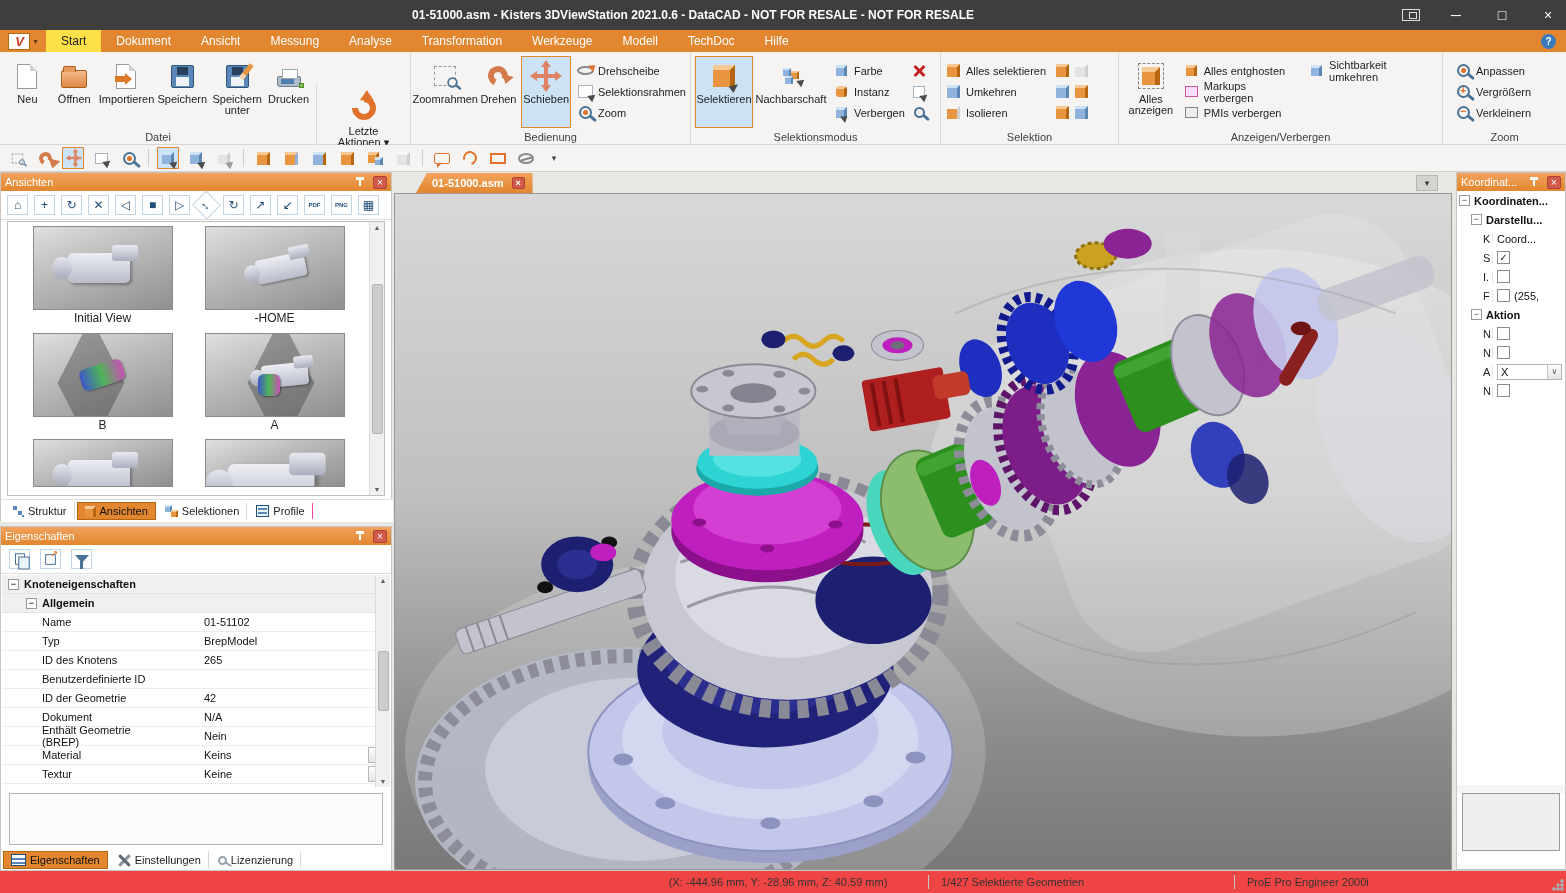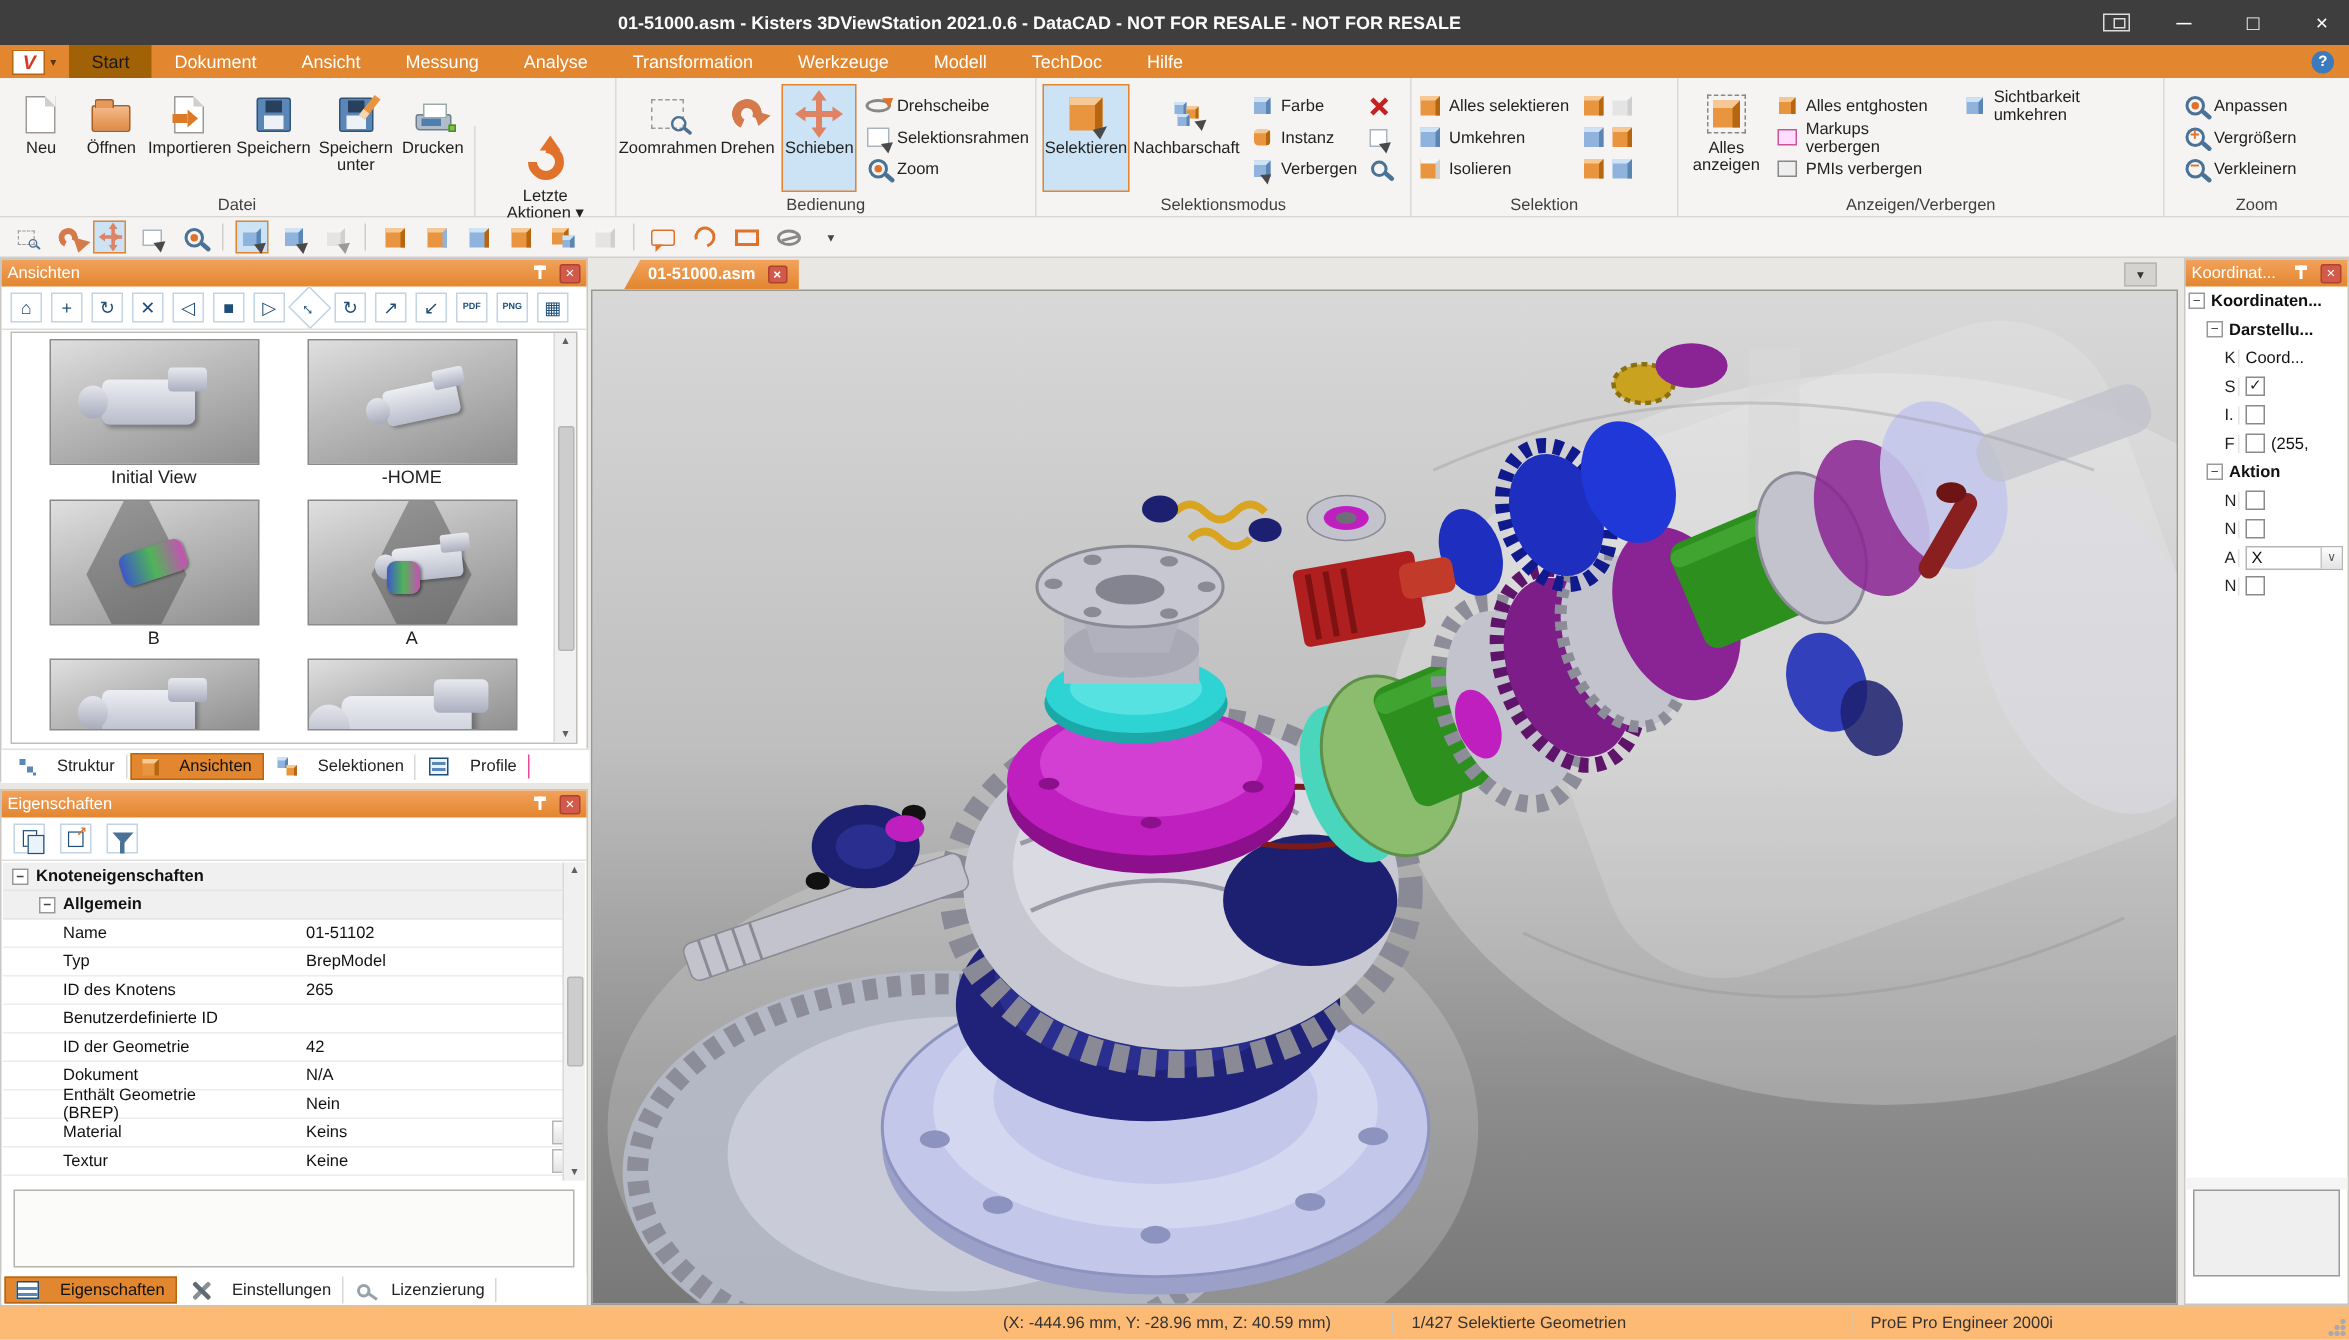--- a/index.html
+++ b/index.html
@@ -12,21 +12,21 @@
   .wbtn { color:#fff; font-size:14px; width:20px; text-align:center; cursor:default; }
   .winicon { width:18px; height:12px; border:1px solid #ddd; position:relative; background:#3E3E3E;}
   .winicon::after{content:"";position:absolute;right:2px;top:2px;width:6px;height:5px;border:1px solid #ddd;}
 
   
   #menubar { position:absolute; left:0; top:30px; width:1566px; height:22px; background:#E2862F; display:flex; align-items:stretch; }
   #logo { width:46px; display:flex; align-items:center; justify-content:center; gap:3px; }
   #logo .vbox { background:#fff; border:1px solid #B5660F; width:22px; height:17px; display:flex; align-items:center; justify-content:center; font-weight:bold; font-style:italic; color:#D43A1E; font-size:13px; }
   #logo .caret { color:#5a3510; font-size:8px; }
   .mtab { padding:0 15px; display:flex; align-items:center; color:#fff; font-size:12px; cursor:default; }
-  .mtab.active { background:#a16207; color:#1a1a1a; }
+  .mtab.active { background:#fde047; color:#1a1a1a; }
   #menuhelp { margin-left:auto; margin-right:10px; align-self:center; width:15px; height:15px; border-radius:50%; background:#3A7ABD; color:#fff; font-size:10px; font-weight:bold; display:flex; align-items:center; justify-content:center; }
 
   
   #ribbon { position:absolute; left:0; top:52px; width:1566px; height:93px; background:#F5F4F2; border-bottom:1px solid #D8D6D3; display:flex; }
   .rgroup { position:relative; height:100%; padding:4px 4px 16px 4px; display:flex; align-items:flex-start; }
   .rgroup + .rgroup { border-left:1px solid #DCDAD7; }
   .glabel { position:absolute; bottom:1px; left:0; right:0; text-align:center; font-size:11px; color:#3f3f3f; }
   .bigbtn { width:52px; min-width:46px; height:72px; display:flex; flex-direction:column; align-items:center; padding-top:4px; gap:3px; border:1px solid transparent; }
   .bigbtn .blabel { font-size:11px; color:#222; text-align:center; line-height:11px; }
   .bigbtn.sel { background:#CBE3F5; border:1px solid #E2862F; }
@@ -136,21 +136,21 @@
   .tlabel { font-size:12px; color:#222; height:17px; line-height:17px; }
   .gbody { position:absolute; left:34px; top:26px; width:62px; height:30px; background:linear-gradient(#EDEEF3,#B9BCCB); border-radius:5px; box-shadow:2px 2px 3px rgba(0,0,0,.3); }
   .gbody::before { content:""; position:absolute; left:-16px; top:4px; width:20px; height:22px; border-radius:50%; background:linear-gradient(#E4E5EC,#A8ABBC); }
   .gbody::after { content:""; position:absolute; right:-8px; top:-8px; width:26px; height:16px; background:linear-gradient(#E8E9EF,#ABAEBF); border-radius:3px; }
   .diamond { position:absolute; left:22px; top:14px; width:70px; height:70px; background:rgba(70,70,70,.45); transform:rotate(45deg) skew(18deg,18deg); }
   .colorblob { position:absolute; left:46px; top:30px; width:44px; height:22px; border-radius:6px; background:linear-gradient(90deg,#3E57C9,#4FB457,#C94FB6); box-shadow:1px 1px 2px rgba(0,0,0,.4); }
   .scroll { position:absolute; right:0; top:0; bottom:0; width:15px; background:#F0F0F0; border-left:1px solid #DADADA; display:flex; flex-direction:column; align-items:center; justify-content:space-between; font-size:7px; color:#606060; padding:2px 0;}
   .sthumb { width:11px; background:#CDCDCD; border:1px solid #B5B5B5; border-radius:2px; flex:none;}
 
   #paneltabs { position:absolute; left:0; top:326px; width:392px; height:23px; background:#fff; display:flex; align-items:center; gap:2px; padding:0 4px; border-top:1px solid #E0E0E0;}
-  .ptab { display:flex; align-items:center; gap:14px; font-size:11px; padding:2px 7px; color:#222; border-right:1px solid #D8D8D8; }
+  .ptab { display:flex; align-items:center; gap:4px; font-size:11px; padding:2px 7px; color:#222; border-right:1px solid #D8D8D8; }
   .ptab.active { background:#E2862F; color:#111; border:1px solid #B5660F; }
   .treeic { width:12px; height:12px; position:relative; flex:none;}
   .treeic::before { content:""; position:absolute; left:1px; top:1px; width:4px; height:4px; background:#5B87B8; }
   .treeic::after { content:""; position:absolute; left:6px; top:6px; width:4px; height:4px; background:#5B87B8; box-shadow:3px 3px 0 -1px #5B87B8; }
   .listic { width:13px; height:12px; border:1px solid #1F4E79; background:#EAF2FA; position:relative; flex:none;}
   .listic::before { content:""; position:absolute; left:1px; top:2px; right:1px; height:2px; background:#5B87B8; }
   .listic::after { content:""; position:absolute; left:1px; top:6px; right:1px; height:2px; background:#5B87B8; }
 
   #propspanel { position:absolute; left:0; top:354px; width:392px; height:344px; background:#fff; border:1px solid #C9C7C4; }
   #propstb { height:29px; border-bottom:1px solid #DDD; display:flex; align-items:center; gap:10px; padding:0 8px; }
@@ -180,21 +180,21 @@
   .crow { height:19px; display:flex; align-items:center; gap:4px; font-size:11px; padding-left:2px; color:#111;}
   .crow .bold { font-weight:bold; }
   .ckey { width:10px; color:#222; flex:none; border-right:1px solid #E4E4E4; }
   .cbx { width:13px; height:13px; border:1px solid #8a8a8a; background:#fff; font-size:10px; line-height:11px; text-align:center; color:#222; flex:none;}
   .cselect { display:flex; align-items:center; border:1px solid #B5B5B5; height:16px; flex:1; margin-right:3px; font-size:11px; padding-left:3px; background:#fff;}
   .cselect .arr { margin-left:auto; width:14px; height:14px; background:linear-gradient(#FDFDFD,#E3E3E3); border-left:1px solid #C5C5C5; font-size:8px; text-align:center; line-height:13px; color:#555;}
   #rbotbox { position:absolute; left:5px; right:5px; top:620px; height:58px; background:#EFEFEF; border:1px solid #9a9a9a; }
   #rbotband { position:absolute; left:0; right:0; top:612px; height:8px; background:#F5F5F5; }
 
   
-  #statusbar { position:absolute; left:0; top:870px; width:1566px; height:23px; background:#fdba74; border-top:1px solid #C9C7C4; font-size:11px; color:#333; display:flex; align-items:center; }
+  #statusbar { position:absolute; left:0; top:870px; width:1566px; height:23px; background:#ef4444; border-top:1px solid #C9C7C4; font-size:11px; color:#333; display:flex; align-items:center; }
   .scell { height:100%; display:flex; align-items:center; }
   .ssep { width:1px; height:14px; background:#C9C7C4; }
   #grip { position:absolute; right:2px; bottom:2px; width:12px; height:12px; background:
     radial-gradient(circle at 2px 10px,#aaa 1.5px,transparent 2px),
     radial-gradient(circle at 6px 10px,#aaa 1.5px,transparent 2px),
     radial-gradient(circle at 10px 10px,#aaa 1.5px,transparent 2px),
     radial-gradient(circle at 6px 6px,#aaa 1.5px,transparent 2px),
     radial-gradient(circle at 10px 6px,#aaa 1.5px,transparent 2px),
     radial-gradient(circle at 10px 2px,#aaa 1.5px,transparent 2px); }
 </style>

